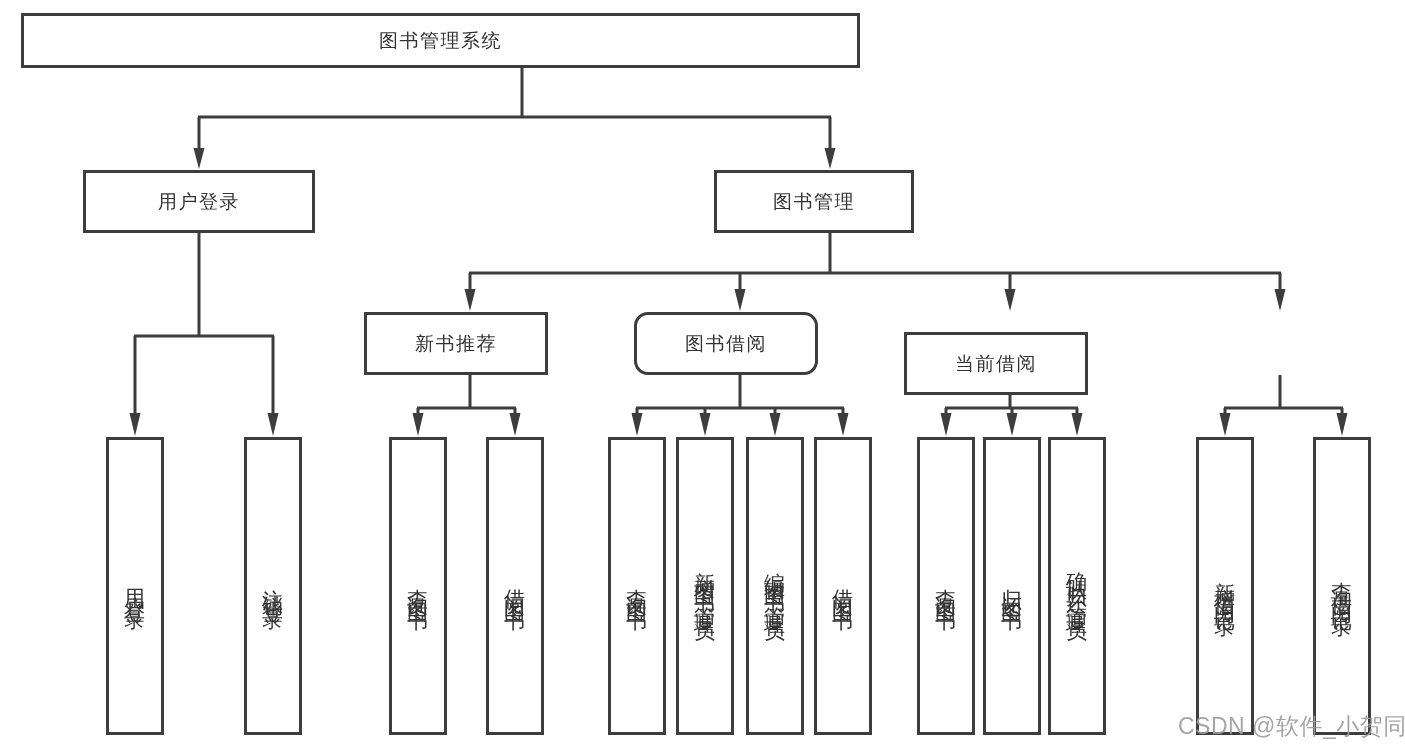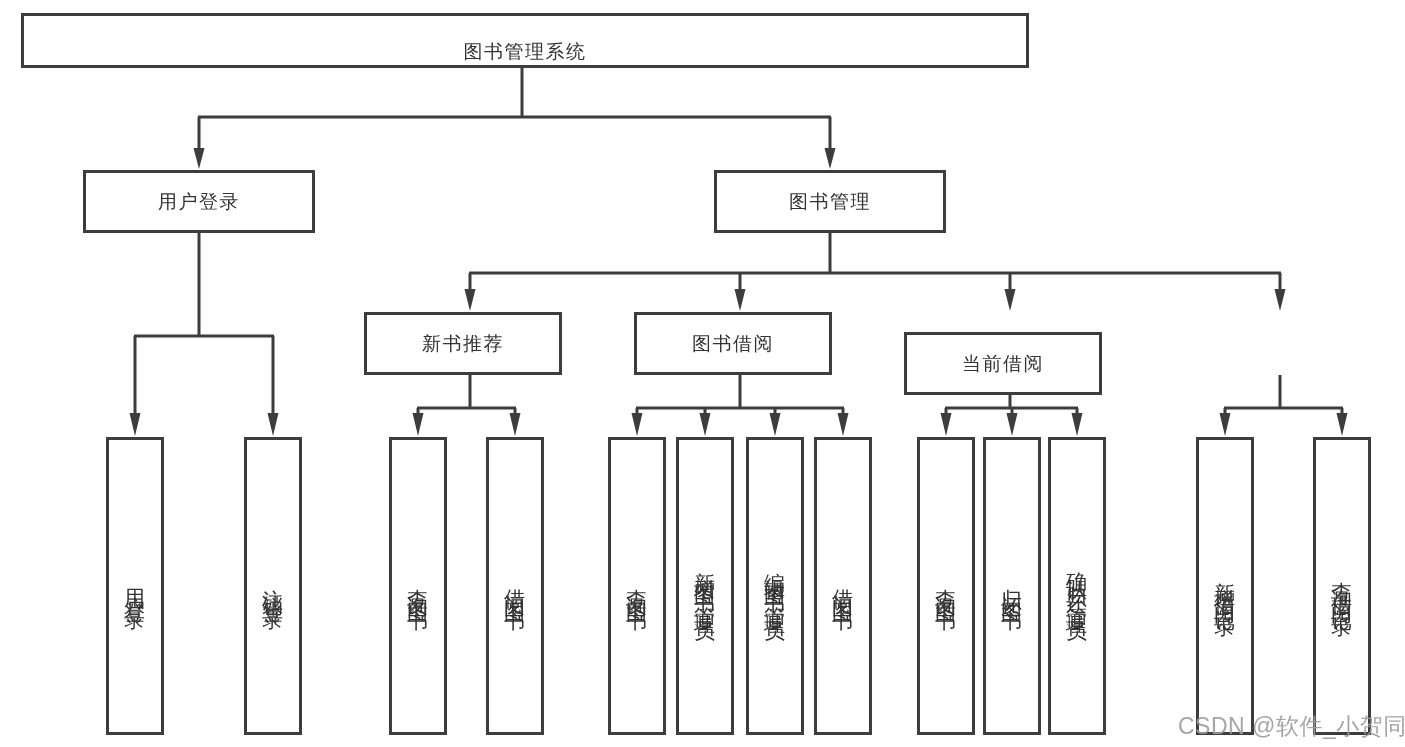--- a/index.html
+++ b/index.html
@@ -41,26 +41,26 @@
   }
   .box.v span {
     writing-mode: vertical-rl;
     text-orientation: mixed;
     font-size: 21px;
     line-height: 1;
     letter-spacing: 7px;
     color: var(--text);
     white-space: nowrap;
   }
-  .box.root  { left: 21px;  top: 13px;  width: 1008px; height: 55px; align-items: flex-end; }
+  .box.root  { left: 21px;  top: 13px;  width: 839px; height: 55px; }
   .box.lv2-a { left: 83px;  top: 170px; width: 232px;  height: 63px; }
-  .box.lv2-b { left: 714px; top: 170px; width: 232px;  height: 63px; }
-  .box.lv3   { top: 312px; height: 63px; width: 198px; }
+  .box.lv2-b { left: 714px; top: 170px; width: 200px;  height: 63px; }
+  .box.lv3   { top: 312px; height: 63px; width: 184px; }
   .box.lv3-1 { left: 364px; }
-  .box.lv3-2 { left: 634px; }
+  .box.lv3-2 { left: 634px; border-radius: 14px; }
   .box.lv3-3 { left: 904px; margin-top: 20px; }
   .box.lv3-4 { left: 1174px; }
   .box.leaf  { top: 437px; height: 298px; width: 58px; }
   .leaf-1  { left: 106px; }
   .leaf-2  { left: 244px; }
   .leaf-3  { left: 389px; }
   .leaf-4  { left: 486px; }
   .leaf-5  { left: 608px; }
   .leaf-6  { left: 676px; }
   .leaf-7  { left: 746px; }

